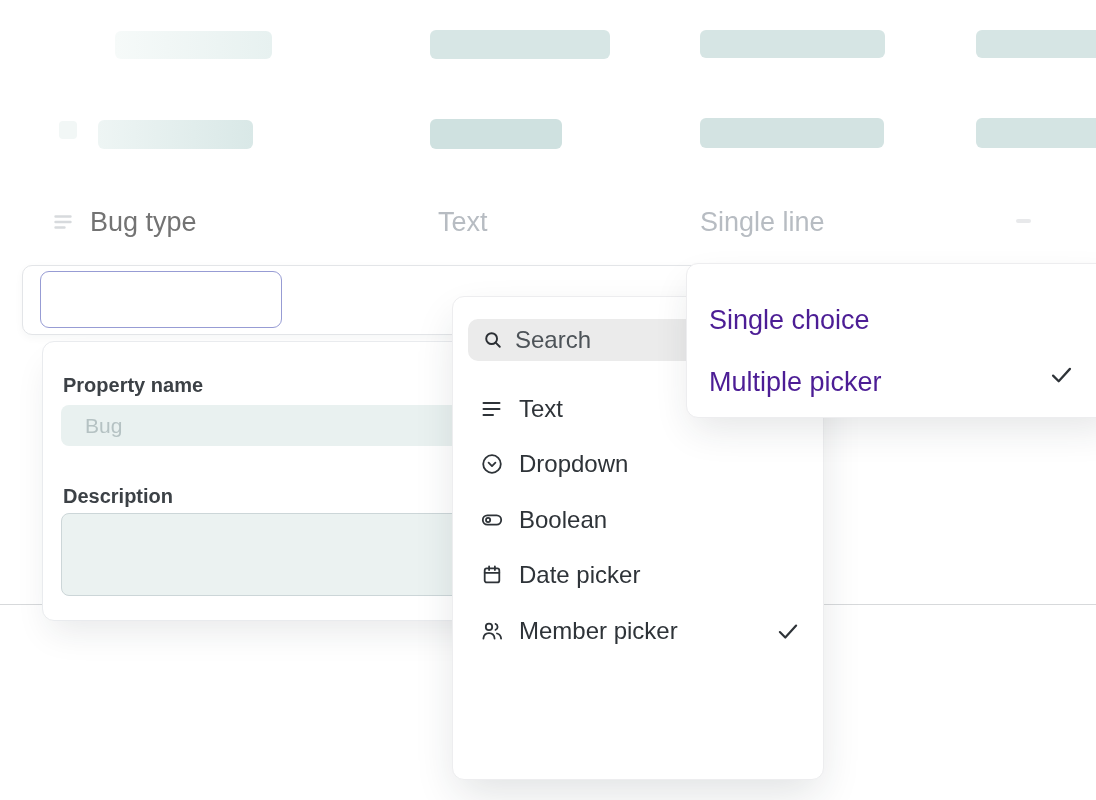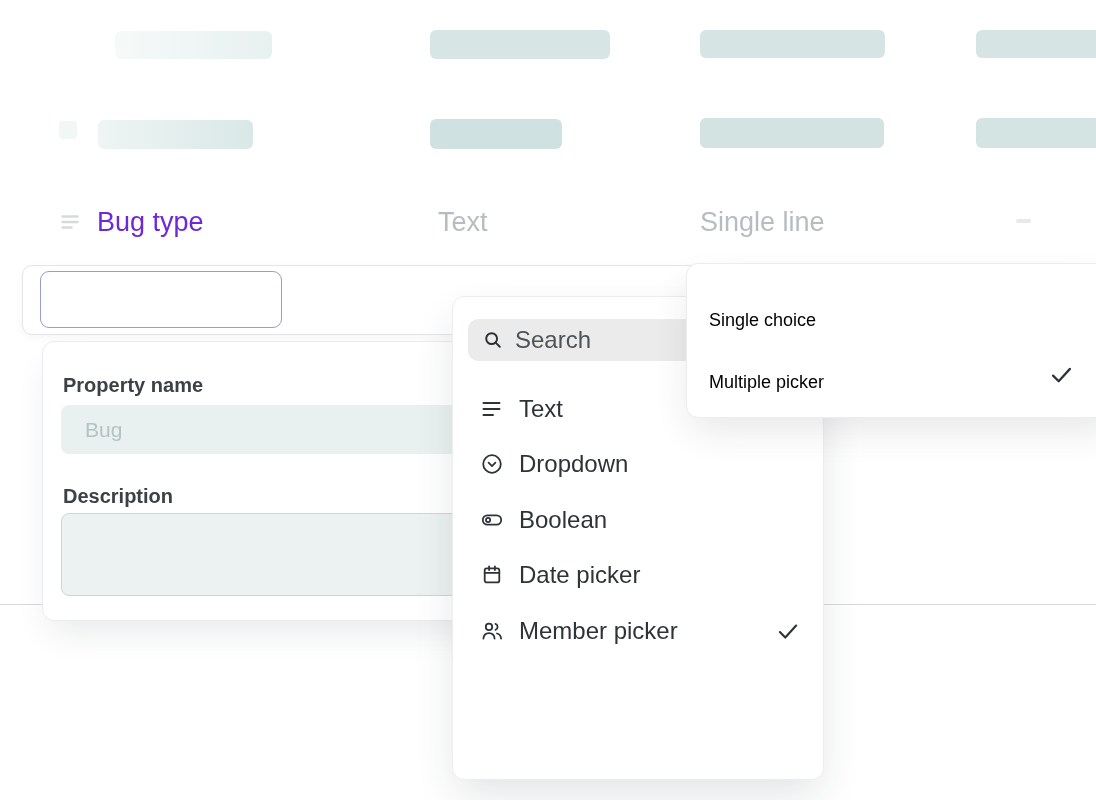--- a/index.html
+++ b/index.html
@@ -14,21 +14,21 @@
   .b-r1c2{left:430px;top:30px;width:180px;height:29px;background:#d7e6e5;}
   .b-r1c3{left:700px;top:30px;width:185px;height:28px;background:#d6e5e4;}
   .b-r1c4{left:976px;top:30px;width:144px;height:28px;background:#d6e5e4;}
   .b-r2c1{left:98px;top:120px;width:155px;height:29px;background:linear-gradient(90deg,#eef5f4 0%,#d9e8e7 100%);}
   .b-r2c2{left:430px;top:119px;width:132px;height:30px;background:#cfe1e0;}
   .b-r2c3{left:700px;top:118px;width:184px;height:30px;background:#d3e3e2;}
   .b-r2c4{left:976px;top:118px;width:144px;height:30px;background:#d4e4e3;}
   .ghost-chip{position:absolute;left:59px;top:121px;width:18px;height:18px;border-radius:4px;background:#f2f7f6;}
   
   .col-header{position:absolute;top:207px;font-size:27px;line-height:30px;color:#b7bcc2;display:flex;align-items:center;gap:14px;}
-  .ch-bugtype{left:59px;color:#6d28d9;}
+  .ch-bugtype{left:52px;color:#737373;}
   .ch-text{left:438px;}
   .ch-single{left:700px;}
   .ch-icon{width:24px;height:24px;color:#d7dadd;display:inline-flex;}
   .ch-dash{position:absolute;left:1016px;top:219px;width:15px;height:4px;border-radius:2px;background:#e8e9eb;}
   
   .row-shell{
     position:absolute;left:22px;top:265px;width:1120px;height:68px;background:#fff;
     border:1px solid #e3e5e8;border-radius:10px;box-shadow:0 3px 8px rgba(30,40,50,.04);
   }
   .cell-input{
@@ -41,21 +41,21 @@
   
   .prop-card{
     position:absolute;left:42px;top:341px;width:620px;height:280px;background:#fff;
     border:1px solid #e9ebee;border-radius:12px;box-sizing:border-box;
     box-shadow:0 18px 34px -8px rgba(30,40,50,.10);z-index:2;
   }
   .form-label{position:absolute;left:20px;font-size:20px;font-weight:600;color:#3c4146;}
   .lbl-name{top:32px;text-align:center;}
   .lbl-desc{top:143px;}
   .name-input{
-    position:absolute;left:18px;top:63px;width:584px;height:49px;background:#e9f1f0;
+    position:absolute;left:18px;top:63px;width:584px;height:41px;background:#e9f1f0;
     border:none;border-radius:8px;box-sizing:border-box;font:inherit;font-size:21px;
     color:#3c4146;padding:0 24px;outline:none;
   }
   .name-input::placeholder{color:#b5c2c3;opacity:1;}
   .desc-input{
     position:absolute;left:18px;top:171px;width:584px;height:83px;background:#ebf2f1;
     border:1px solid #ccd6d8;border-radius:8px;box-sizing:border-box;font:inherit;
     font-size:20px;color:#3c4146;padding:12px 16px;outline:none;resize:none;
   }
   
@@ -80,21 +80,21 @@
   .mi-icon{width:24px;height:24px;color:#2e3338;display:inline-flex;flex:0 0 auto;}
   .mi-label{margin-left:15px;font-size:24px;color:#2e3338;flex:1;}
   .mi-check{width:26px;height:26px;color:#2e3338;display:inline-flex;flex:0 0 auto;}
   
   .choice-menu{
     position:absolute;left:686px;top:263px;width:434px;height:155px;background:#fff;
     border:1px solid #ededef;border-radius:12px;box-sizing:border-box;
     box-shadow:0 16px 38px -6px rgba(30,40,50,.12);z-index:4;padding-top:17px;
   }
   .choice-item{height:62px;display:flex;align-items:center;padding:0 22px;cursor:pointer;}
-  .ci-label{font-size:18px;color:#000000;flex:0 0 auto;margin-top:16px;}
+  .ci-label{font-size:27px;color:#4c1d95;flex:0 0 auto;margin-top:16px;}
   .ci-spacer{flex:1;}
   .ci-check{width:27px;height:27px;color:#2e3338;display:inline-flex;margin-right:22px;}
   svg{display:block;width:100%;height:100%;}
 </style>
 </head>
 <body>
 
 <div class="stage">
 
   <div class="bar b-r1c1"></div>

